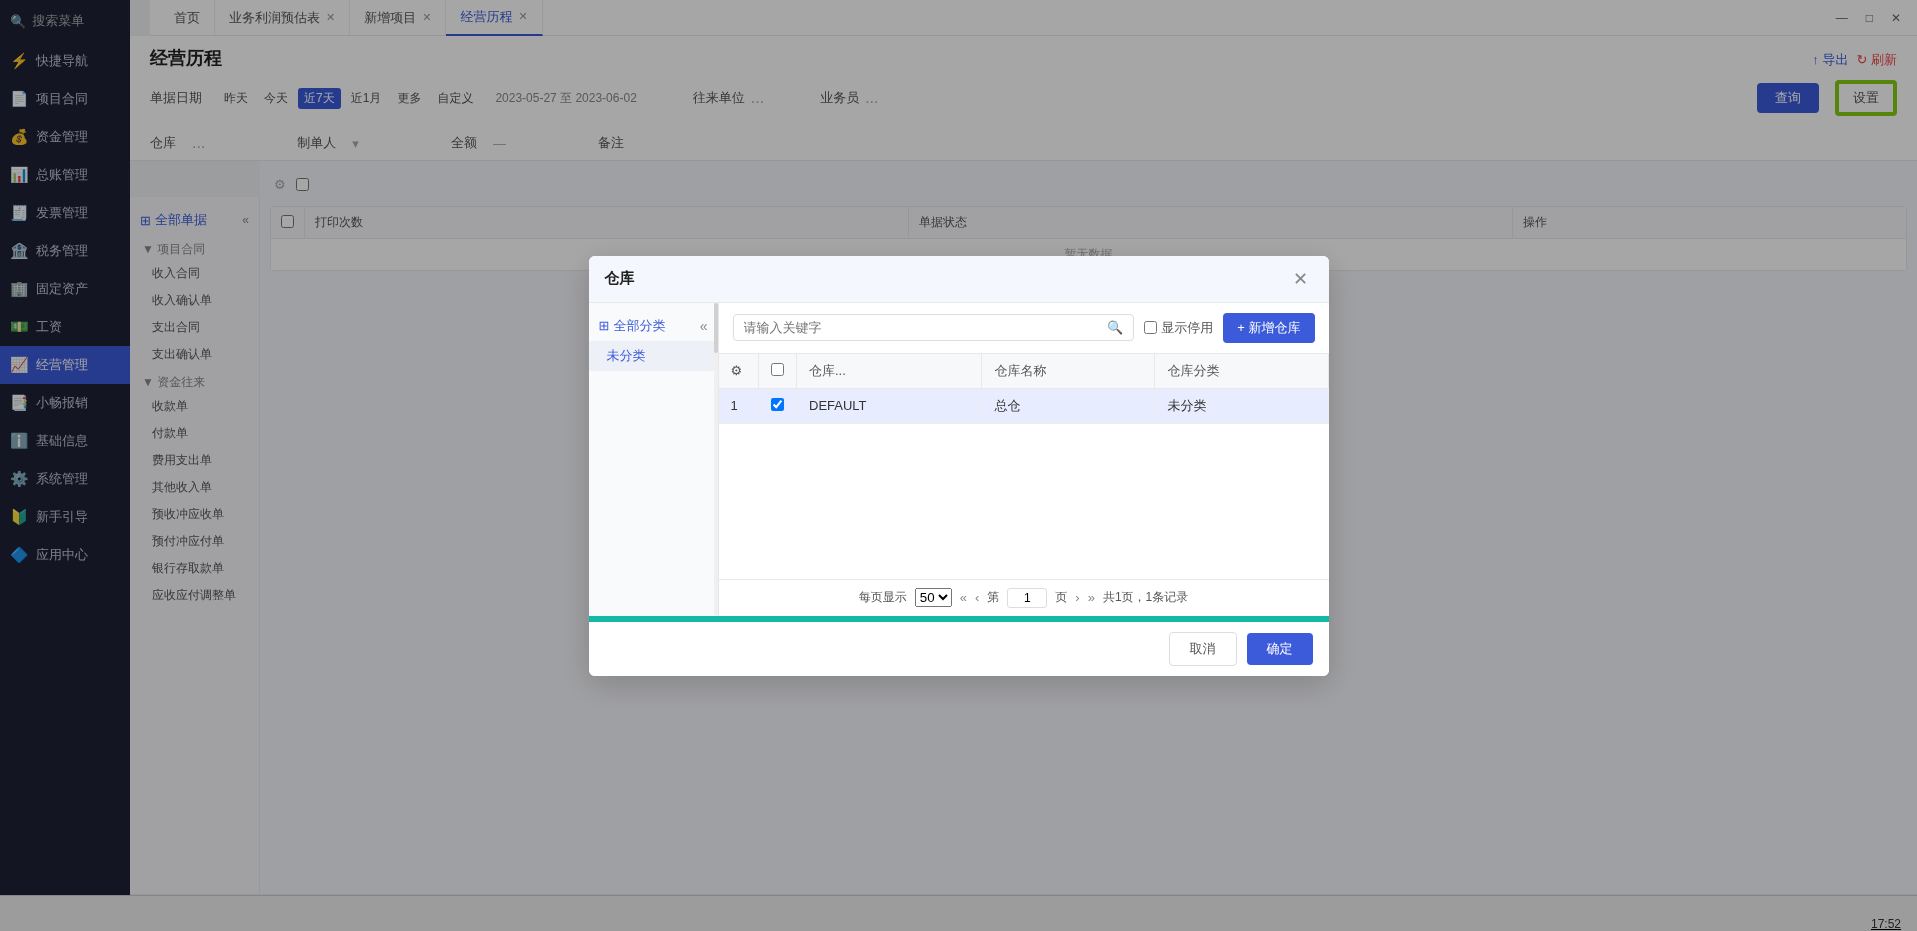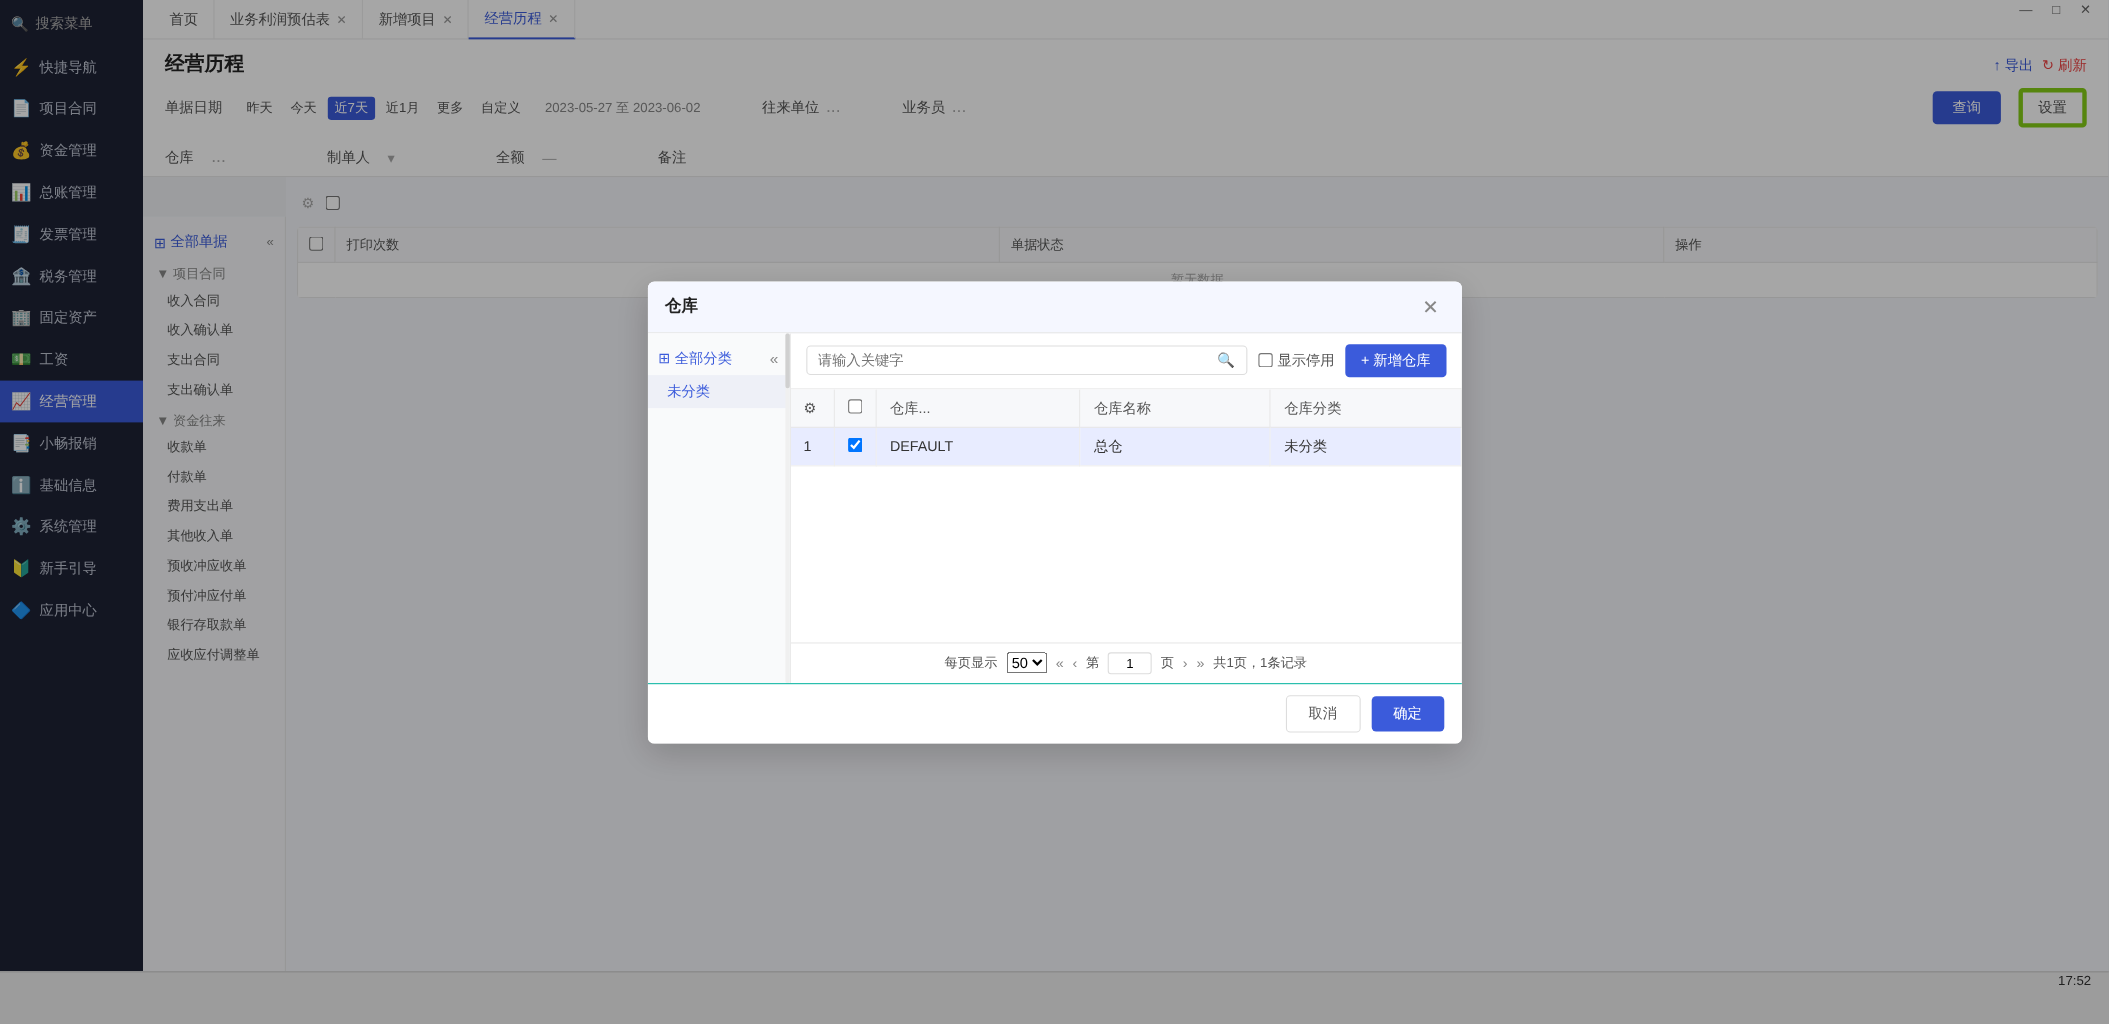--- a/index.html
+++ b/index.html
@@ -49,25 +49,26 @@
       display: flex;
       flex-direction: column;
       height: 100%;
       overflow: hidden;
     }
 
     
     .top-tabs {
       background: #fff;
       display: flex;
-      align-items: flex-start;
+      align-items: center;
       border-bottom: 1px solid #e8e8e8;
       height: 36px;
       padding-left: 10px;
       flex-shrink: 0;
+      margin-left: 20px;
     }
     .top-tab {
       padding: 0 14px;
       height: 36px;
       display: flex;
       align-items: center;
       font-size: 13px;
       color: #555;
       cursor: pointer;
       border-right: 1px solid #eee;
@@ -428,21 +429,21 @@
       border-radius: 3px;
       text-align: center;
       font-size: 12px;
     }
     .modal-footer {
       display: flex;
       align-items: center;
       justify-content: flex-end;
       gap: 10px;
       padding: 10px 16px;
-      border-top: 1px solid #14b8a6;
+      border-top: 6px solid #14b8a6;
       background: #fff;
     }
     .cancel-btn {
       background: #fff;
       border: 1px solid #ddd;
       padding: 7px 20px;
       border-radius: 4px;
       font-size: 13px;
       cursor: pointer;
       color: #555;
@@ -809,15 +810,15 @@
       </div>
     </div>
 
     <div class="modal-footer">
       <button class="cancel-btn">取消</button>
       <button class="confirm-btn">确定</button>
     </div>
   </div>
 </div>
 
-<div class="taskbar" style="height:48px;background:#f0f0f0;border-top:1px solid #ccc;display:flex;align-items:flex-start;justify-content:flex-end;padding:0 16px;position:fixed;bottom:0;left:0;right:0;">
+<div class="taskbar" style="height:36px;background:#f0f0f0;border-top:1px solid #ccc;display:flex;align-items:flex-end;justify-content:flex-end;padding:0 16px;position:fixed;bottom:0;left:0;right:0;text-decoration:underline;">
   <span style="font-size:12px;color:#333;">17:52</span>
 </div>
 
 </body></html>

